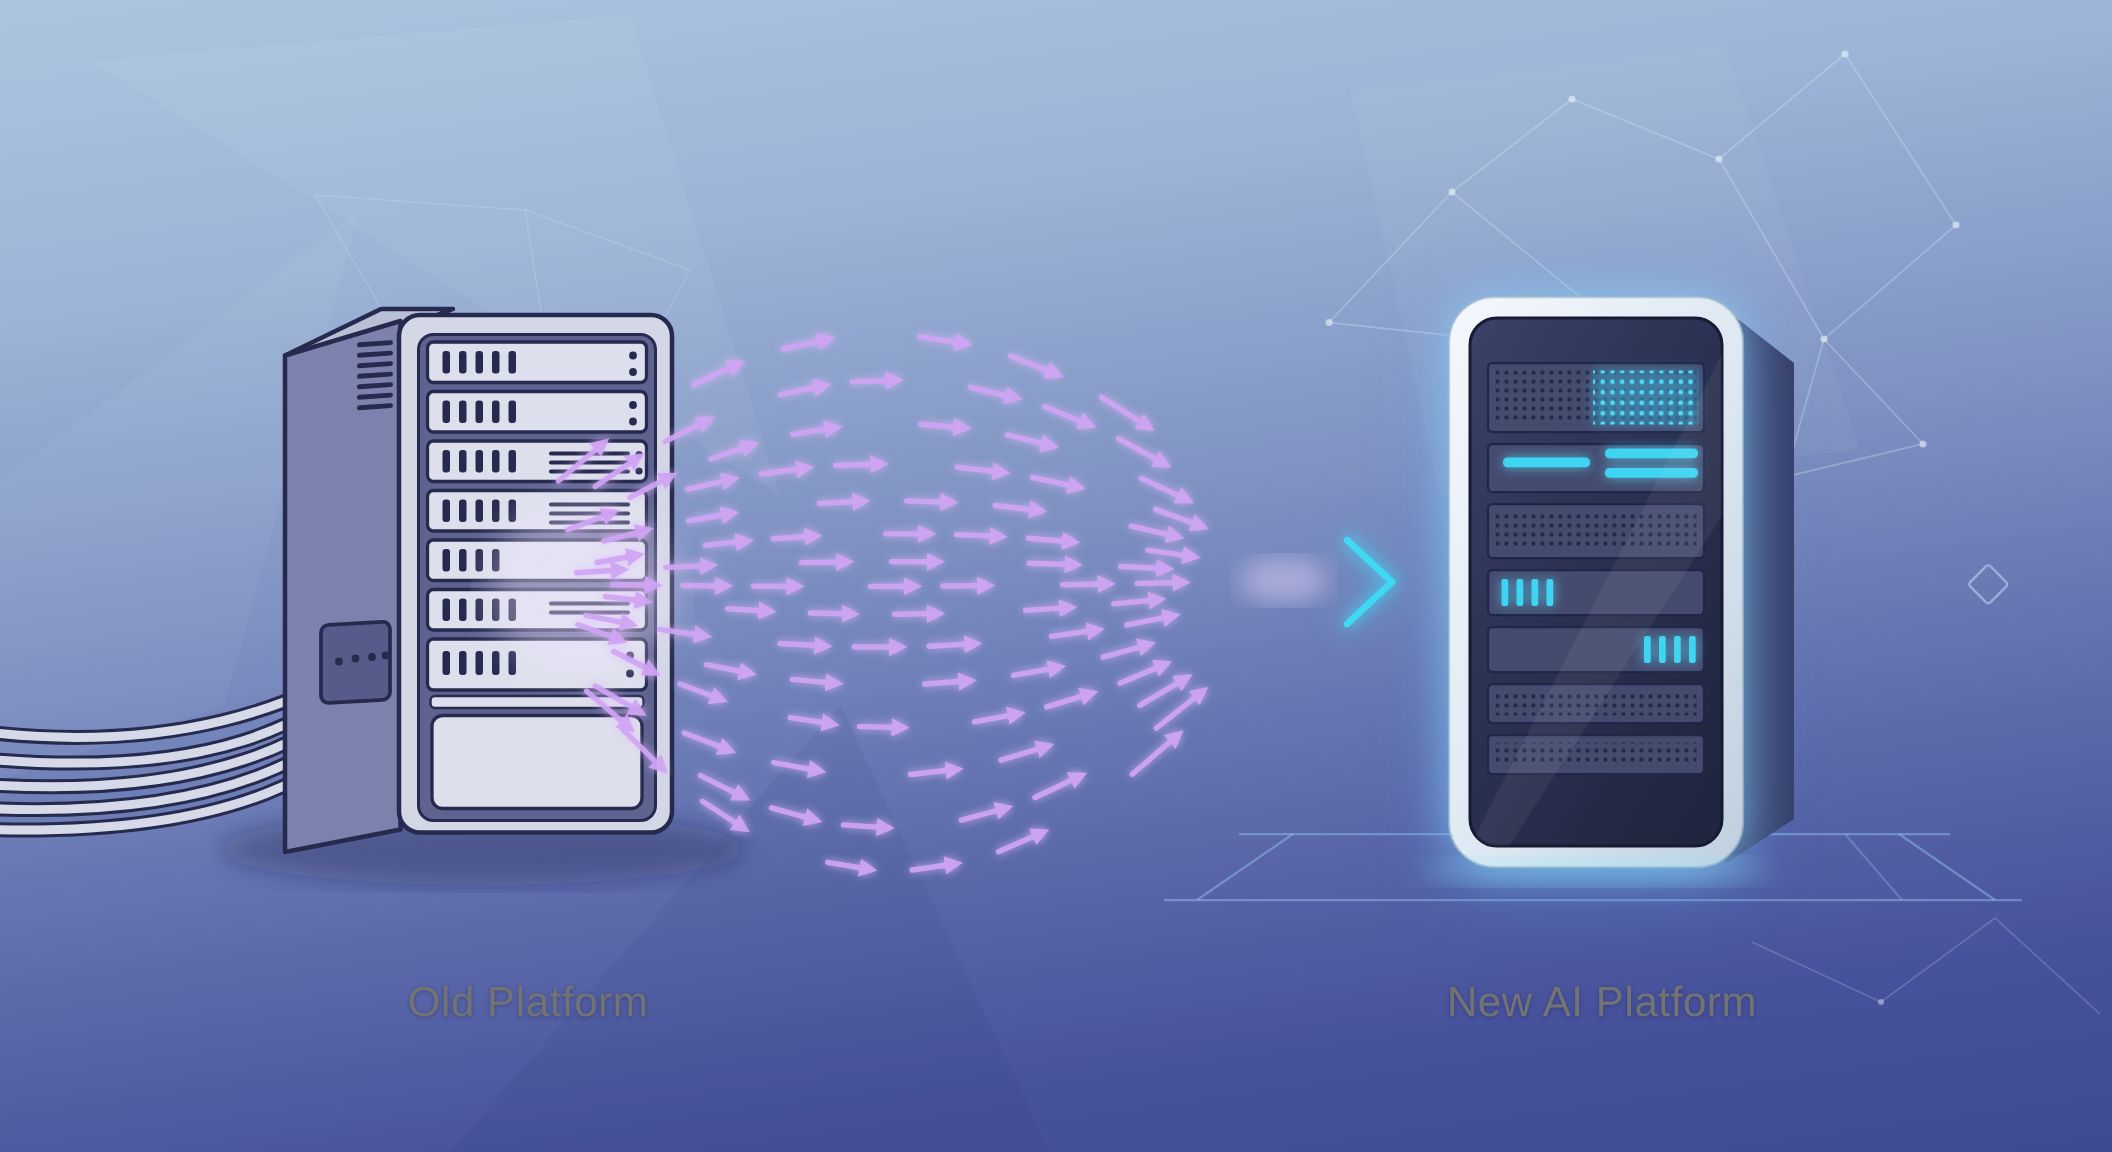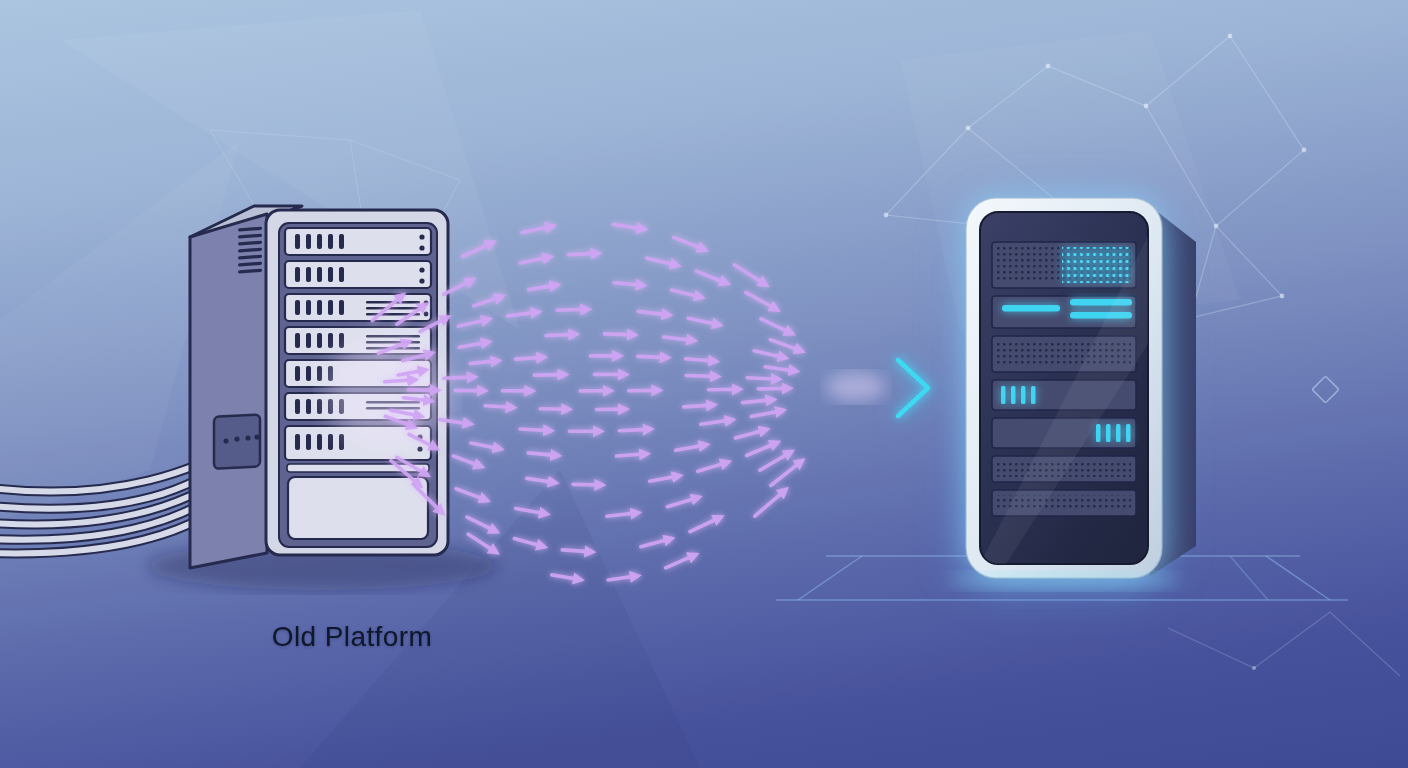--- a/index.html
+++ b/index.html
@@ -6,22 +6,23 @@
   body{
     width:1408px;height:768px;overflow:hidden;
     font-family:"Liberation Sans","DejaVu Sans",sans-serif;
     background:linear-gradient(172deg,#abc5e0 0%,#9cb4d6 22%,#7f92c2 45%,#5d6bac 68%,#47529c 85%,#3f4a94 100%);
     position:relative;
   }
   .stage{position:absolute;inset:0;}
   svg.scene{position:absolute;left:0;top:0;}
   .platform-label{
     position:absolute;width:320px;text-align:center;
-    font-size:28px;font-weight:500;letter-spacing:.4px;color:#0f172a;
+    font-size:28px;font-weight:500;letter-spacing:.4px;color:#737373;
     text-shadow:0 1px 3px rgba(20,25,70,.35);
+    margin-top:31px;
   }
   .label-old{left:192px;top:621px;}
   .label-new{left:908px;top:621px;}
   .glow-cyan{filter:drop-shadow(0 0 5px rgba(70,220,250,.95)) drop-shadow(0 0 10px rgba(60,200,245,.55));}
   .glow-cyan-soft{filter:drop-shadow(0 0 4px rgba(80,215,250,.8));}
   .bezel-glow{filter:drop-shadow(0 0 14px rgba(150,225,255,.50)) drop-shadow(0 8px 22px rgba(90,180,250,.35));}
   .arrow-glow{filter:drop-shadow(0 0 3px rgba(222,185,250,.85));}
 </style>
 </head>
 <body>
@@ -371,13 +372,14 @@
           <rect x="1126" y="424" width="4.5" height="18" rx="1.5" fill="#3fd4f2"></rect>
         </g>
       </g>
       <polygon points="1148,236 1148,344 1006,564 980,564" fill="rgba(255,255,255,0.06)"></polygon>
     </g>
     <ellipse cx="1064" cy="581" rx="118" ry="9" fill="rgba(140,230,255,0.33)" filter="url(#soft8)"></ellipse>
   </g>
 </svg>
 
 <div class="platform-label label-old">Old Platform</div>
+<div class="platform-label label-new">New AI Platform</div>
 </div>
 
 </body></html>

